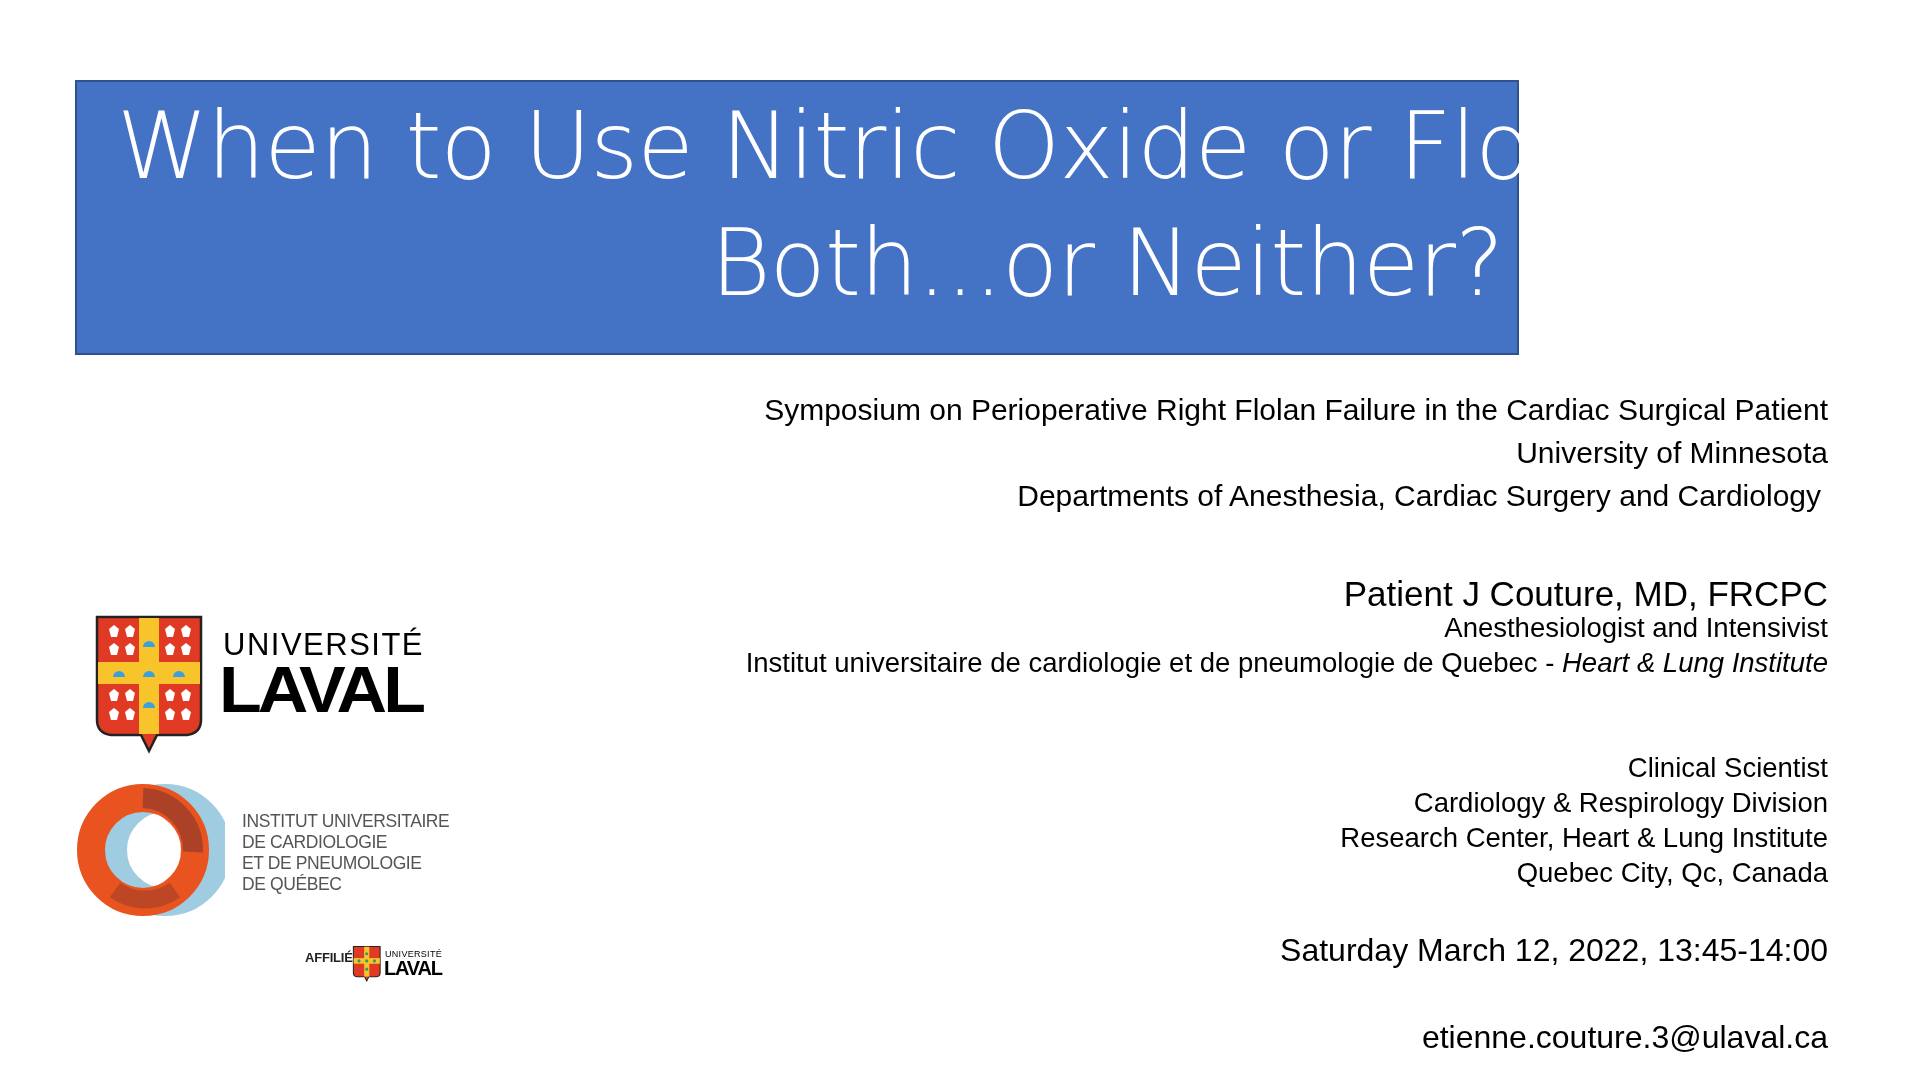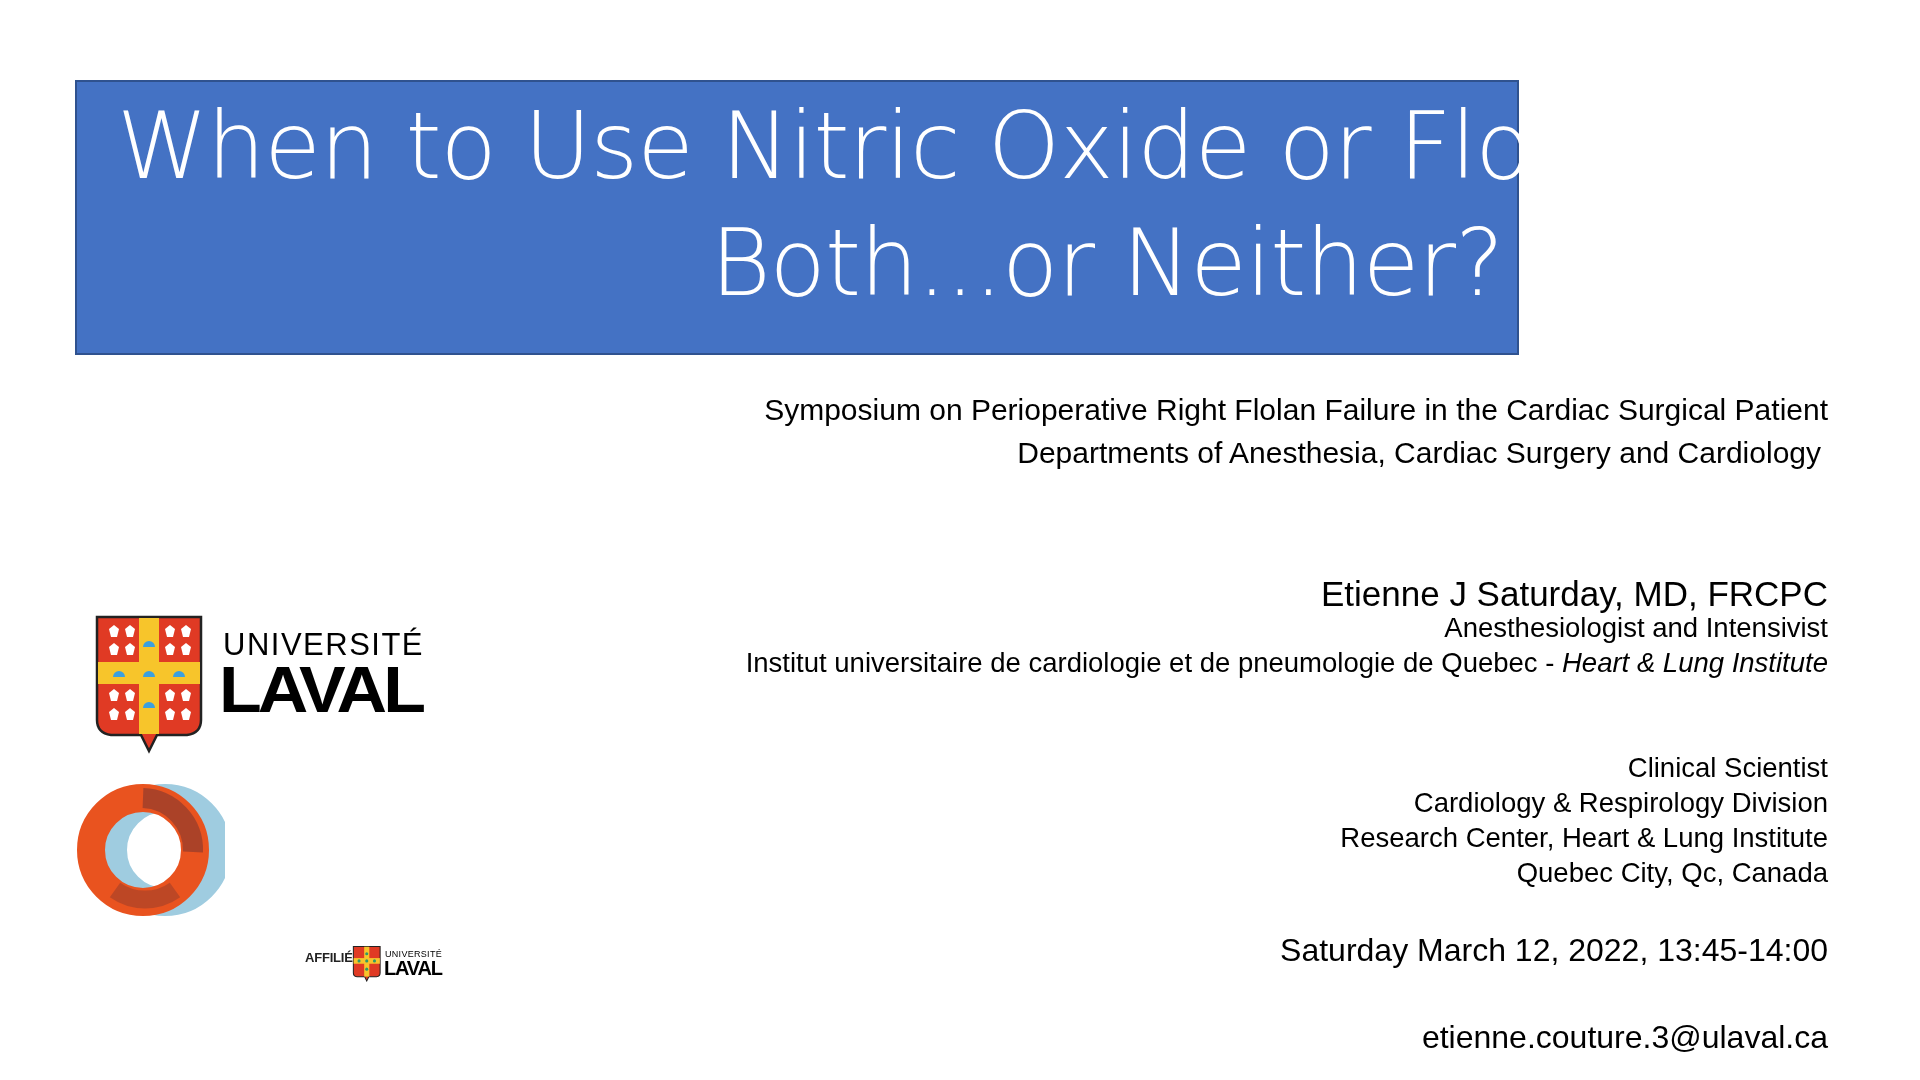--- a/index.html
+++ b/index.html
@@ -57,24 +57,25 @@
 
 <div class="abs title-box">
   <div class="title-text">
     <span class="title-line">When to Use Nitric Oxide or Flolan...or</span>
     <span class="title-line">Both...or Neither?</span>
   </div>
 </div>
 
 <div class="abs rblock sym">
   <span>Symposium on Perioperative Right Flolan Failure in the Cardiac Surgical Patient</span>
+  <span>University of Minnesota</span>
   <span style="margin-right:7px">Departments of Anesthesia, Cardiac Surgery and Cardiology</span>
 </div>
 
-<div class="abs rblock author-name">Etienne J Saturday, MD, FRCPC</div>
+<div class="abs rblock author-name">Patient J Couture, MD, FRCPC</div>
 <div class="abs rblock author-lines">
   <span>Anesthesiologist and Intensivist</span>
   <span><span class="ital" style="font-style:normal">Institut universitaire de cardiologie et de pneumologie de Quebec - </span><span class="ital">Heart &amp; Lung Institute</span></span>
 </div>
 
 <div class="abs rblock sci-lines">
   <span>Clinical Scientist</span>
   <span>Cardiology &amp; Respirology Division</span>
   <span>Research Center, Heart &amp; Lung Institute</span>
   <span>Quebec City, Qc, Canada</span>
@@ -106,20 +107,26 @@
   <div class="laval-word2">LAVAL</div>
 </div>
 
 <div class="abs iucpq-logo">
   <svg width="150" height="140" viewBox="0 0 150 140" style="position:absolute;left:0;top:0">
     <circle cx="90" cy="70" r="52" fill="none" stroke="#9FCCE0" stroke-width="28"></circle>
     <circle cx="68" cy="70" r="52" fill="none" stroke="#E9531F" stroke-width="28"></circle>
     <path d="M68 18 A52 52 0 0 1 118 72" fill="none" stroke="#A0402A" stroke-width="20" opacity="0.85"></path>
     <path d="M40 110 A52 52 0 0 0 100 110" fill="none" stroke="#A0402A" stroke-width="18" opacity="0.6"></path>
   </svg>
+  <div class="iucpq-text">
+    <span>Institut universitaire</span>
+    <span>de cardiologie</span>
+    <span>et de pneumologie</span>
+    <span>de Québec</span>
+  </div>
 </div>
 
 <div class="abs affil">
   <div class="affil-label">AFFILIÉ À</div>
   <svg width="30" height="36" viewBox="0 0 110 140" style="position:absolute;left:47px;top:1px">
     <path d="M2 2 H106 V105 Q106 118 92 120 H62 L54 136 L46 120 H16 Q2 118 2 105 Z" fill="#E03A24" stroke="#222" stroke-width="4"></path>
     <rect x="44" y="3" width="20" height="116" fill="#F7C52B"></rect>
     <rect x="3" y="47" width="102" height="22" fill="#F7C52B"></rect>
     <g fill="#2f9a6a">
         <circle cx="54" cy="30" r="6"></circle>

